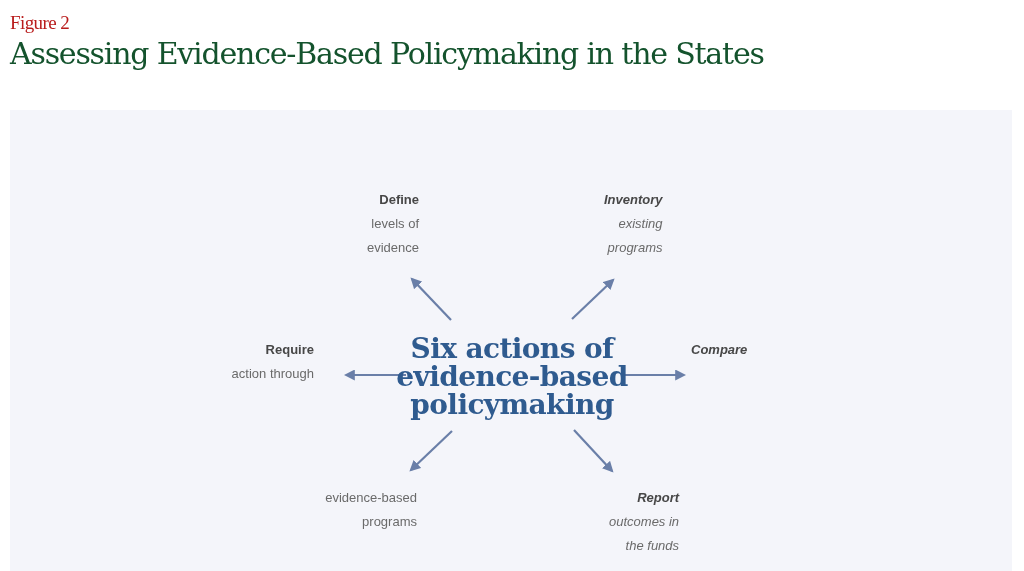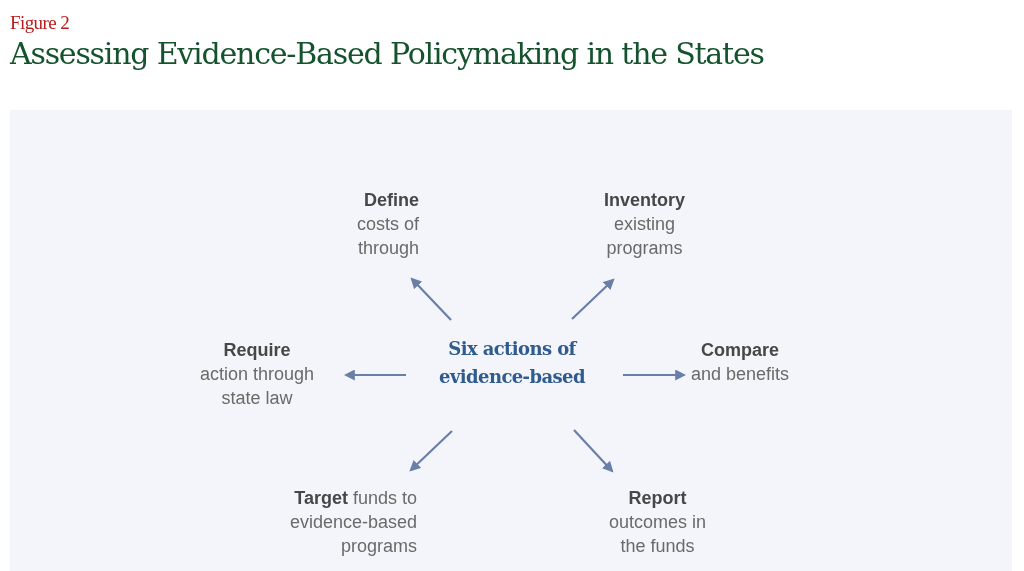--- a/index.html
+++ b/index.html
@@ -15,29 +15,29 @@
     font-size: 30px; color: #14532d; letter-spacing: -1.2px; white-space: nowrap;
   }
   .panel {
     position: absolute; left: 10px; top: 110px; width: 1002px; height: 461px;
     background: #f4f5fa;
   }
   svg.arrows { position: absolute; left: 0; top: 0; width: 1024px; height: 571px; }
   .node {
     position: absolute;
     font-family: "Liberation Sans", "DejaVu Sans", sans-serif;
-    font-size: 18px; line-height: 24px; color: #6a6a6a; white-space: nowrap;
+    font-size: 13px; line-height: 24px; color: #6a6a6a; white-space: nowrap;
   }
   .node .head { font-weight: bold; color: #474747; }
   .node.right { text-align: right; }
-  .node.left { text-align: center; }
+  .node.left { text-align: right; font-style: italic; }
   .center {
     position: absolute; left: 390px; top: 335px; width: 244px; text-align: center;
     font-family: "DejaVu Serif", "Liberation Serif", serif;
-    font-weight: bold; font-size: 18px; line-height: 28px; color: #2f5b8f;
+    font-weight: bold; font-size: 28px; line-height: 28px; color: #2f5b8f;
     letter-spacing: -0.6px;
   }
   .line { display: block; }
 </style>
 </head>
 <body>
 
 <div class="fig-label">Figure 2</div>
 <div class="fig-title">Assessing Evidence-Based Policymaking in the States</div>
 
@@ -55,47 +55,45 @@
     <line x1="406" y1="375" x2="346" y2="375"></line>
     <line x1="623" y1="375" x2="684" y2="375"></line>
     <line x1="452" y1="431" x2="411" y2="470"></line>
     <line x1="574" y1="430" x2="612" y2="471"></line>
   </g>
 </svg>
 
 <div class="center">
   <span class="line">Six actions of</span>
   <span class="line">evidence-based</span>
+  <span class="line">policymaking</span>
 </div>
 
 <div class="node right" style="right: 605px; top: 188px;">
   <span class="line head">Define</span>
-  <span class="line">costs of</span>
-  <span class="line">through</span>
+  <span class="line">levels of</span>
+  <span class="line">evidence</span>
 </div>
 
 <div class="node left" style="left: 604px; top: 188px;">
   <span class="line head">Inventory</span>
   <span class="line">existing</span>
   <span class="line">programs</span>
 </div>
 
-<div class="node right" style="right: 710px; top: 338px; text-align: center;">
+<div class="node right" style="right: 710px; top: 338px;">
   <span class="line head">Require</span>
   <span class="line">action through</span>
-  <span class="line">state law</span>
 </div>
 
 <div class="node left" style="left: 691px; top: 338px;">
   <span class="line head">Compare</span>
-  <span class="line">and benefits</span>
 </div>
 
 <div class="node right" style="right: 607px; top: 486px;">
-  <span class="line"><span class="head">Target</span><span> funds to</span></span>
   <span class="line">evidence-based</span>
   <span class="line">programs</span>
 </div>
 
 <div class="node left" style="left: 609px; top: 486px;">
   <span class="line head">Report</span>
   <span class="line">outcomes in</span>
   <span class="line">the funds</span>
 </div>
 

